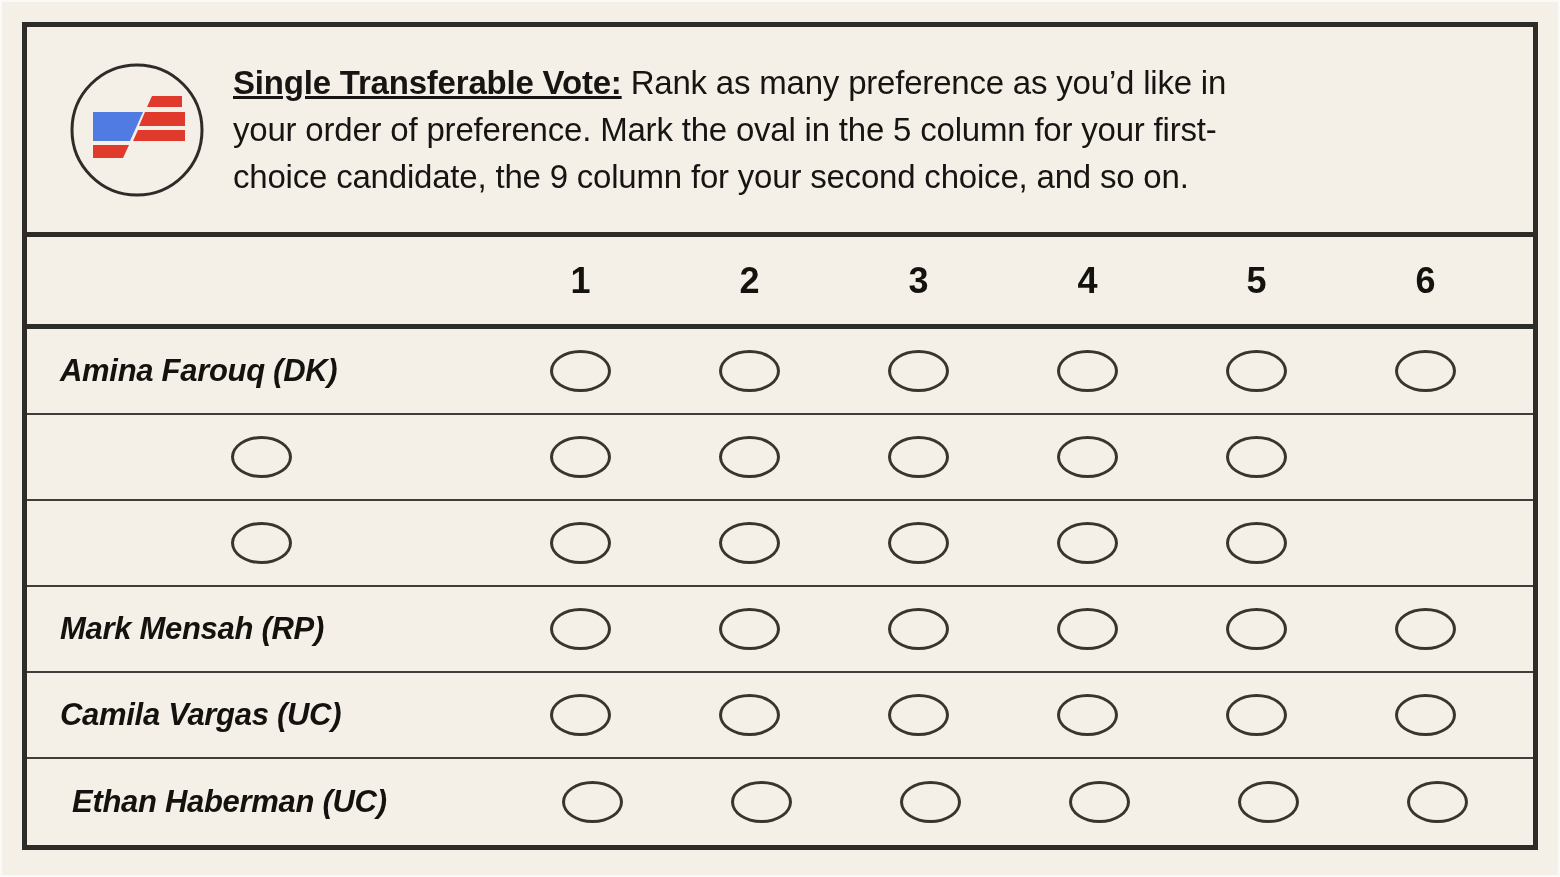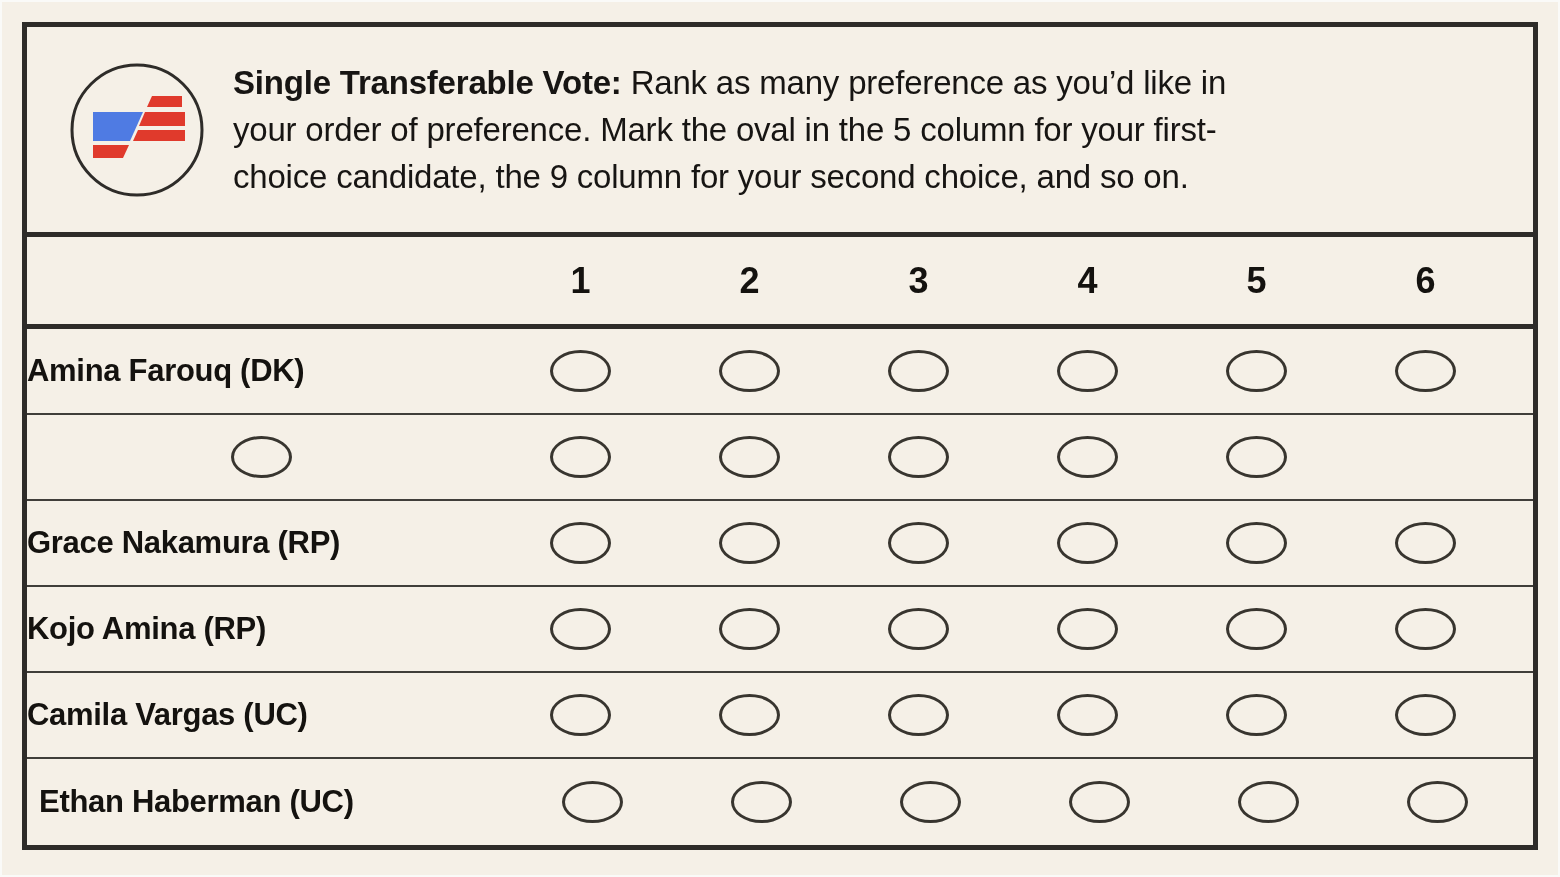--- a/index.html
+++ b/index.html
@@ -31,21 +31,21 @@
     margin-left:42px;
   }
   .instructions {
     margin-left:28px;
     font-size:33px;
     line-height:47px;
     letter-spacing:-0.2px;
     color:#171513;
   }
   .iline { white-space:nowrap; }
-  .iline .b { font-weight:bold; }
+  .iline .b { font-weight:bold;text-decoration:underline; }
   
   .grid-row {
     display:grid;
     grid-template-columns:469px repeat(6,169px) 1fr;
     align-items:center;
   }
   .rank-header {
     height:92px;
     border-bottom:5px solid #2e2c29;
   }
@@ -54,25 +54,27 @@
     font-size:36px;
     font-weight:bold;
     color:#14120f;
   }
   .candidate-row {
     height:86px;
     border-bottom:2px solid #403e3a;
   }
   .candidate-row:last-child { border-bottom:none;margin-left:12px; }
   .candidate-name {
+    padding-left:33px;
     font-size:31px;
     font-weight:bold;
     letter-spacing:-0.3px;
     color:#14120f;
     white-space:nowrap;
+    font-style:italic;
   }
   .oval {
     width:61px; height:42px;
     border:3px solid #38352f;
     border-radius:50%;
     background:transparent;
     justify-self:center;
     cursor:pointer;
     padding:0;
   }
@@ -123,31 +125,30 @@
   <div class="grid-row candidate-row">
     <button class="oval"></button>
     <button class="oval"></button>
     <button class="oval"></button>
     <button class="oval"></button>
     <button class="oval"></button>
     <button class="oval"></button>
   </div>
 
   <div class="grid-row candidate-row">
-    <div class="candidate-name">Grace Nakamura (RP)</div>
     <button class="oval"></button>
     <button class="oval"></button>
     <button class="oval"></button>
     <button class="oval"></button>
     <button class="oval"></button>
     <button class="oval"></button>
   </div>
 
   <div class="grid-row candidate-row">
-    <div class="candidate-name">Kojo Amina (RP)</div>
+    <div class="candidate-name">Mark Mensah (RP)</div>
     <button class="oval"></button>
     <button class="oval"></button>
     <button class="oval"></button>
     <button class="oval"></button>
     <button class="oval"></button>
     <button class="oval"></button>
   </div>
 
   <div class="grid-row candidate-row">
     <div class="candidate-name">Camila Vargas (UC)</div>

